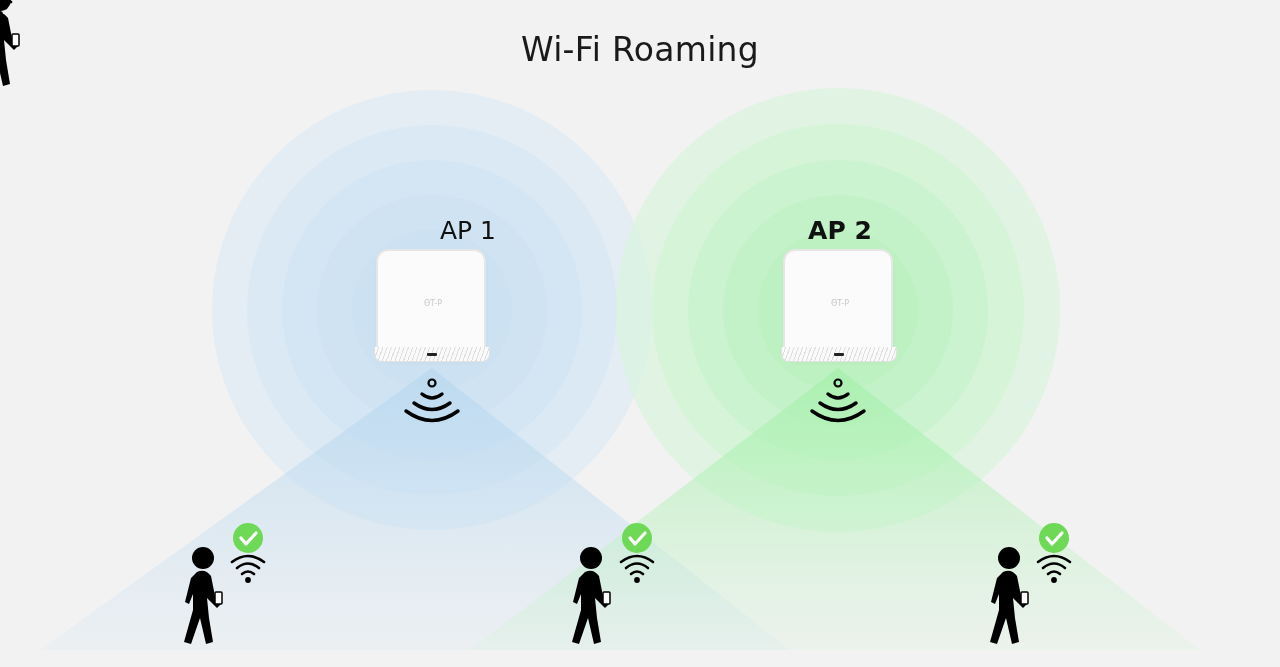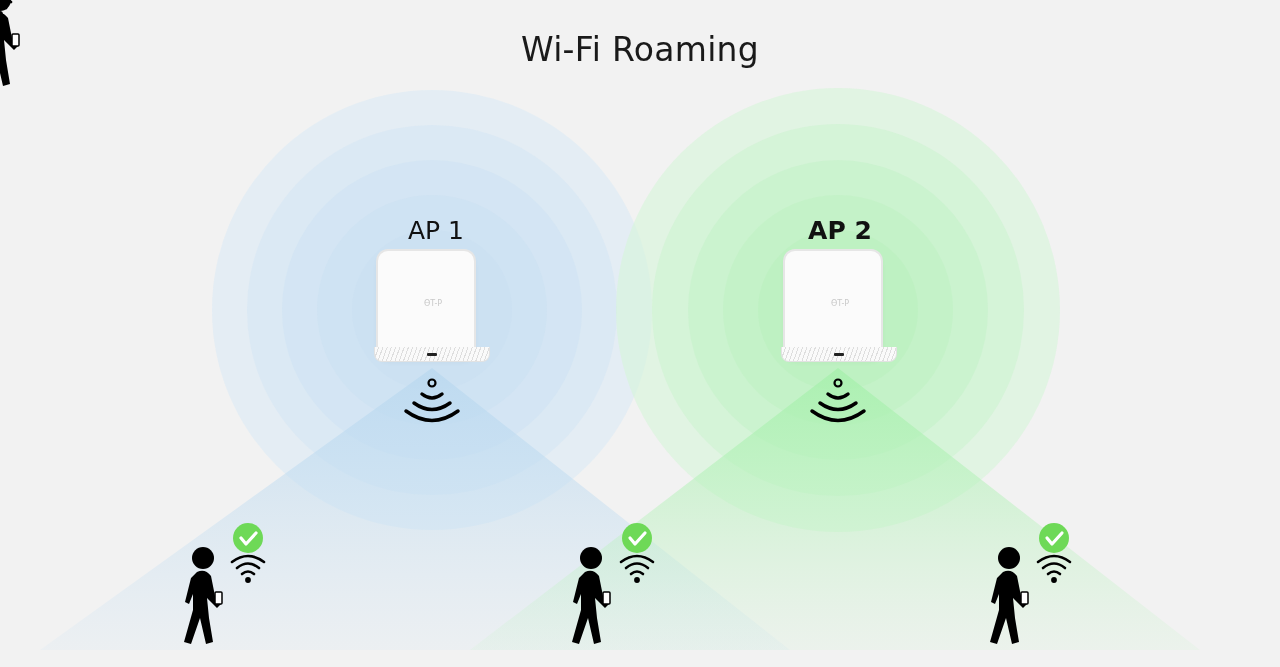--- a/index.html
+++ b/index.html
@@ -1,20 +1,20 @@
 <!DOCTYPE html>
 <html><head>
 <meta charset="utf-8">
 <style>
   html,body{margin:0;padding:0;}
   body{width:1280px;height:667px;background:#f2f2f2;position:relative;overflow:hidden;font-family:"DejaVu Sans","Liberation Sans",sans-serif;}
   .title{position:absolute;top:30px;left:0;width:1280px;text-align:center;font-size:33px;color:#1a1a1a;letter-spacing:0.3px;}
   svg.scene{position:absolute;left:0;top:0;}
   .ap-label{position:absolute;font-size:25px;color:#111;width:120px;text-align:center;}
-  .ap-device{position:absolute;width:96px;height:106px;background:#fbfbfb;border-radius:10px;box-shadow:0 0 0 2px #e6e6e6,0 4px 6px rgba(0,0,0,0.06);}
+  .ap-device{position:absolute;width:106px;height:106px;background:#fbfbfb;border-radius:10px;box-shadow:0 0 0 2px #e6e6e6,0 4px 6px rgba(0,0,0,0.06);}
   .ap-device .logo{position:absolute;left:46px;top:48px;font-size:8px;color:#c9c9c9;}
   .ap-device .base{position:absolute;left:-4px;top:96px;width:114px;height:14px;border-radius:0 0 8px 8px;background:repeating-linear-gradient(110deg,#fafafa 0 3px,#dedede 3px 4px);border:1px solid #e2e2e2;border-top:none;}
   .ap-device .led{position:absolute;left:49px;top:102px;width:10px;height:3px;background:#222;border-radius:1px;}
 </style>
 </head>
 <body>
 
 <div class="title">Wi-Fi Roaming</div>
 
 <svg class="scene" width="1280" height="667" viewBox="0 0 1280 667">
@@ -94,21 +94,21 @@
     <path d="M-16 -4 Q0 -16 16 -4"></path>
     <path d="M-11 2 Q0 -7 11 2"></path>
     <path d="M-6 8 Q0 3 6 8"></path>
     <circle cx="0" cy="14" r="1.6" fill="#000"></circle>
   </g>
   <use href="#wifiSym" transform="translate(248,566)"></use>
   <use href="#wifiSym" transform="translate(637,566)"></use>
   <use href="#wifiSym" transform="translate(1054,566)"></use>
 </svg>
 
-<div class="ap-label" style="left:376px;top:216px;">AP 1</div>
+<div class="ap-label" style="left:376px;top:216px;text-align:right;">AP 1</div>
 <div class="ap-label" style="left:780px;top:216px;font-weight:bold;">AP 2</div>
 
 <div class="ap-device" style="left:378px;top:251px;">
   <span class="logo">ӨT-P</span>
   <div class="base"></div>
   <div class="led"></div>
 </div>
 <div class="ap-device" style="left:785px;top:251px;">
   <span class="logo">ӨT-P</span>
   <div class="base"></div>

